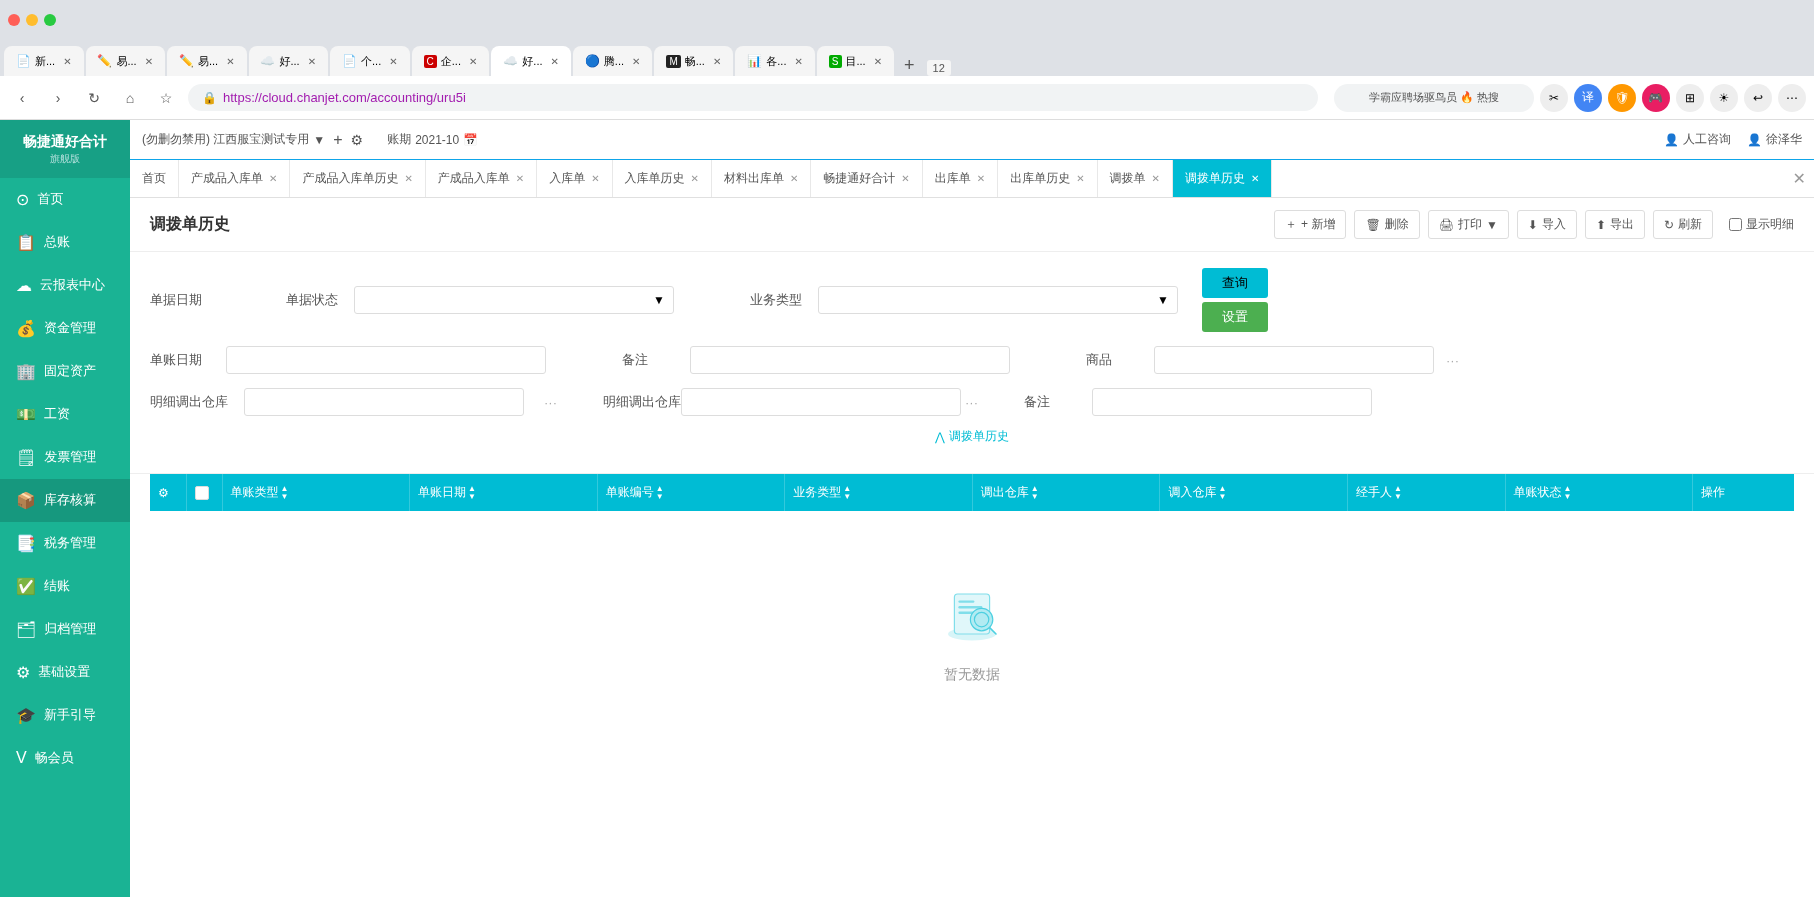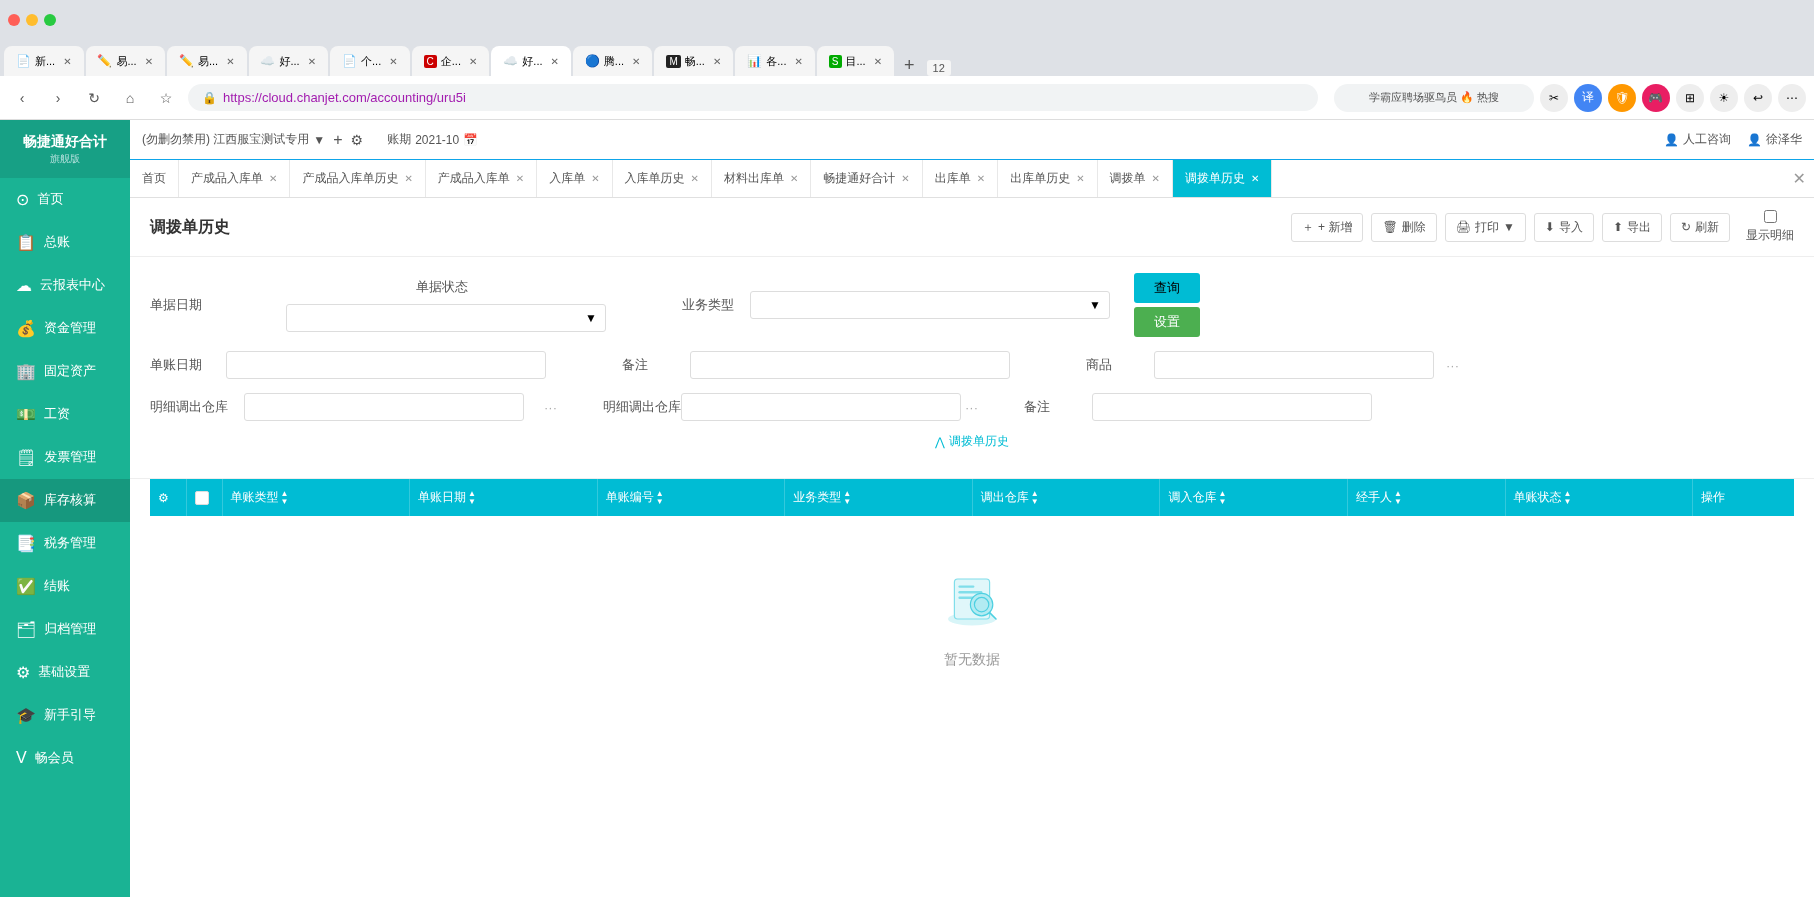--- a/index.html
+++ b/index.html
@@ -71,21 +71,21 @@
     .data-table { width: 100%; border-collapse: collapse; }
     .table-header { background: #00bcd4; color: #fff; }
     .table-header th { padding: 10px 8px; font-size: 12px; font-weight: normal; text-align: left; border-right: 1px solid rgba(255,255,255,0.2); white-space: nowrap; cursor: pointer; }
     .table-header th:last-child { border-right: none; }
     .th-gear { width: 36px; text-align: center; }
     .th-check { width: 36px; text-align: center; }
     .th-sort { display: inline-flex; align-items: center; gap: 2px; }
     .sort-arrows { display: flex; flex-direction: column; font-size: 8px; line-height: 1; }
 
     
-    .empty-state { display: flex; flex-direction: column; align-items: center; justify-content: center; padding: 39px 0; }
+    .empty-state { display: flex; flex-direction: column; align-items: center; justify-content: center; padding: 59px 0; }
     .empty-icon { width: 80px; height: 80px; margin-bottom: 16px; }
     .empty-text { color: #999; font-size: 14px; }
     .checkbox { width: 14px; height: 14px; border: 1px solid #ddd; border-radius: 2px; background: #fff; }
 
     
     .collapse-row { display: flex; justify-content: center; margin: 8px 0; }
   </style>
 </head>
 <body>
 
@@ -346,32 +346,32 @@
             <span>导入</span>
           </button>
           <button class="toolbar-btn">
             <span>⬆</span>
             <span>导出</span>
           </button>
           <button class="toolbar-btn">
             <span>↻</span>
             <span>刷新</span>
           </button>
-          <div style="display:flex;align-items:center;gap:4px;font-size:12px;color:#555;margin-left:8px;flex-direction:column;">
+          <div style="display:flex;align-items:center;gap:4px;font-size:12px;color:#555;margin-left:8px;">
             <input type="checkbox" style="cursor: pointer;">
             <span>显示明细</span>
           </div>
         </div>
       </div>
 
       <div class="filter-area">
 
         <div class="filter-row">
           <span class="filter-label">单据日期</span>
-          <div style="margin-left:60px;display:flex;align-items:center;gap:8px;flex-direction:column;">
+          <div style="margin-left:60px;display:flex;align-items:center;gap:8px;">
             <span class="filter-label">单据状态</span>
             <div class="filter-select" style="width:320px;">
               <span></span>
               <span>▼</span>
             </div>
           </div>
           <div style="margin-left:60px;display:flex;align-items:center;gap:8px;">
             <span class="filter-label">业务类型</span>
             <div class="filter-select filter-select-wide">
               <span></span>

